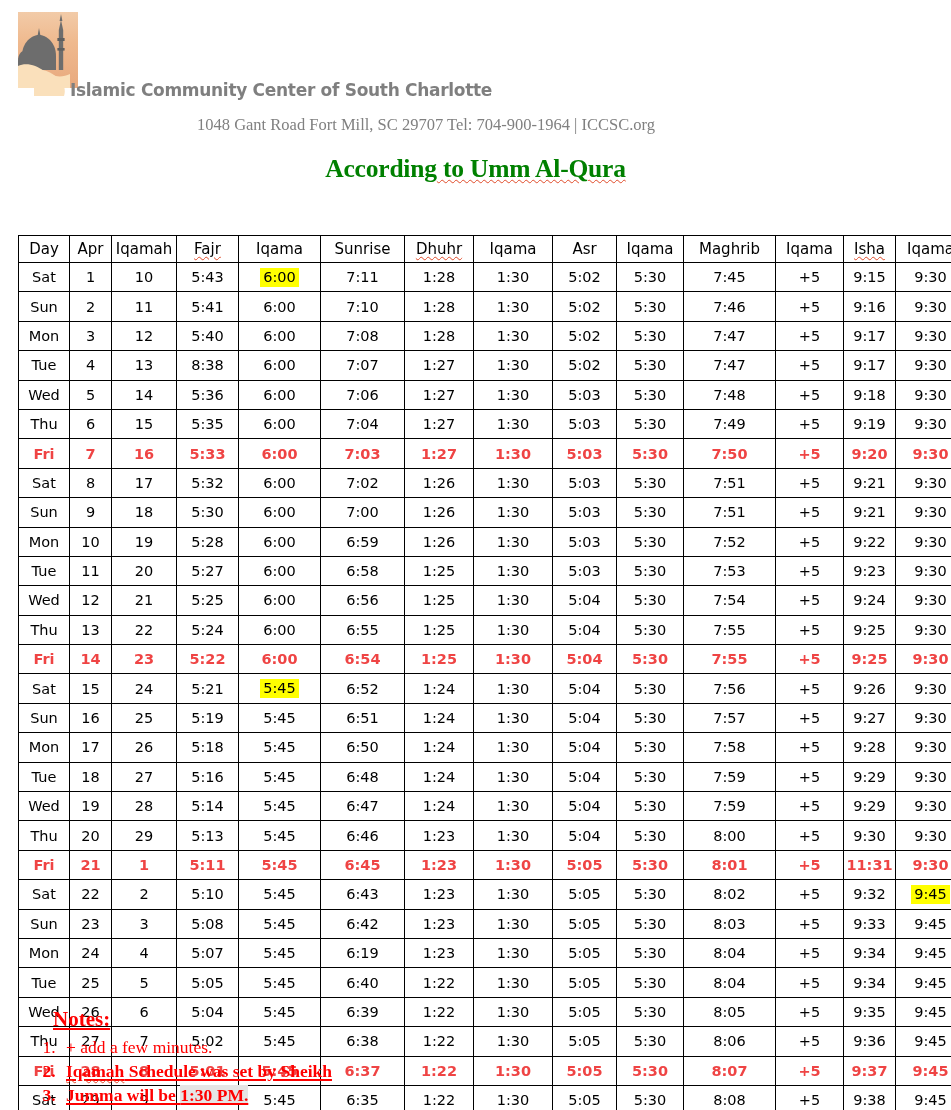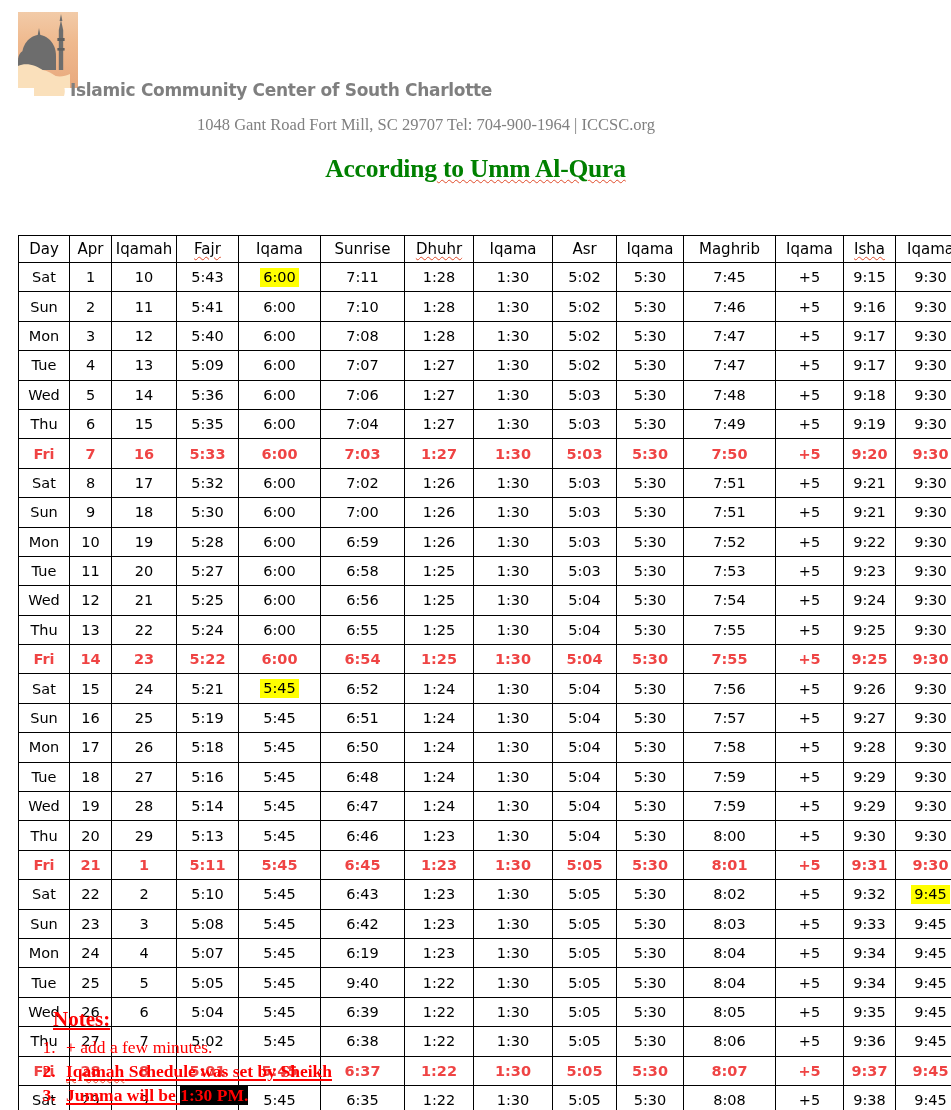--- a/index.html
+++ b/index.html
@@ -145,21 +145,22 @@
     text-decoration-thickness:1.5px;
     text-underline-offset:2px;
   }
   li .sqr{
     text-decoration:underline;
     text-decoration-style:wavy;
     text-decoration-color:#e04b2a;
     text-decoration-thickness:1px;
   }
   .note-hl{
-    background:#000000;
+    background:#e5e5e5;
+    text-decoration:underline;
     text-decoration-thickness:1.5px;
     text-underline-offset:2px;
   }
 </style>
 </head>
 <body>
 
 <div class="header">
 
   <div class="logo">
@@ -279,21 +280,21 @@
           <td>5:30</td>
           <td>7:47</td>
           <td>+5</td>
           <td>9:17</td>
           <td>9:30</td>
         </tr>
         <tr>
           <td>Tue</td>
           <td>4</td>
           <td class="hijri">13</td>
-          <td>5:09</td>
+          <td>8:38</td>
           <td>6:00</td>
           <td>7:07</td>
           <td>1:27</td>
           <td>1:30</td>
           <td>5:02</td>
           <td>5:30</td>
           <td>7:47</td>
           <td>+5</td>
           <td>9:17</td>
           <td>9:30</td>
@@ -560,21 +561,21 @@
           <td class="hijri">1</td>
           <td>5:11</td>
           <td>5:45</td>
           <td>6:45</td>
           <td>1:23</td>
           <td>1:30</td>
           <td>5:05</td>
           <td>5:30</td>
           <td>8:01</td>
           <td>+5</td>
-          <td>9:31</td>
+          <td>11:31</td>
           <td>9:30</td>
         </tr>
         <tr>
           <td>Sat</td>
           <td>22</td>
           <td class="hijri">2</td>
           <td>5:10</td>
           <td>5:45</td>
           <td>6:43</td>
           <td>1:23</td>
@@ -617,21 +618,21 @@
           <td>+5</td>
           <td>9:34</td>
           <td>9:45</td>
         </tr>
         <tr>
           <td>Tue</td>
           <td>25</td>
           <td class="hijri">5</td>
           <td>5:05</td>
           <td>5:45</td>
-          <td>9:40</td>
+          <td>6:40</td>
           <td>1:22</td>
           <td>1:30</td>
           <td>5:05</td>
           <td>5:30</td>
           <td>8:04</td>
           <td>+5</td>
           <td>9:34</td>
           <td>9:45</td>
         </tr>
         <tr>

